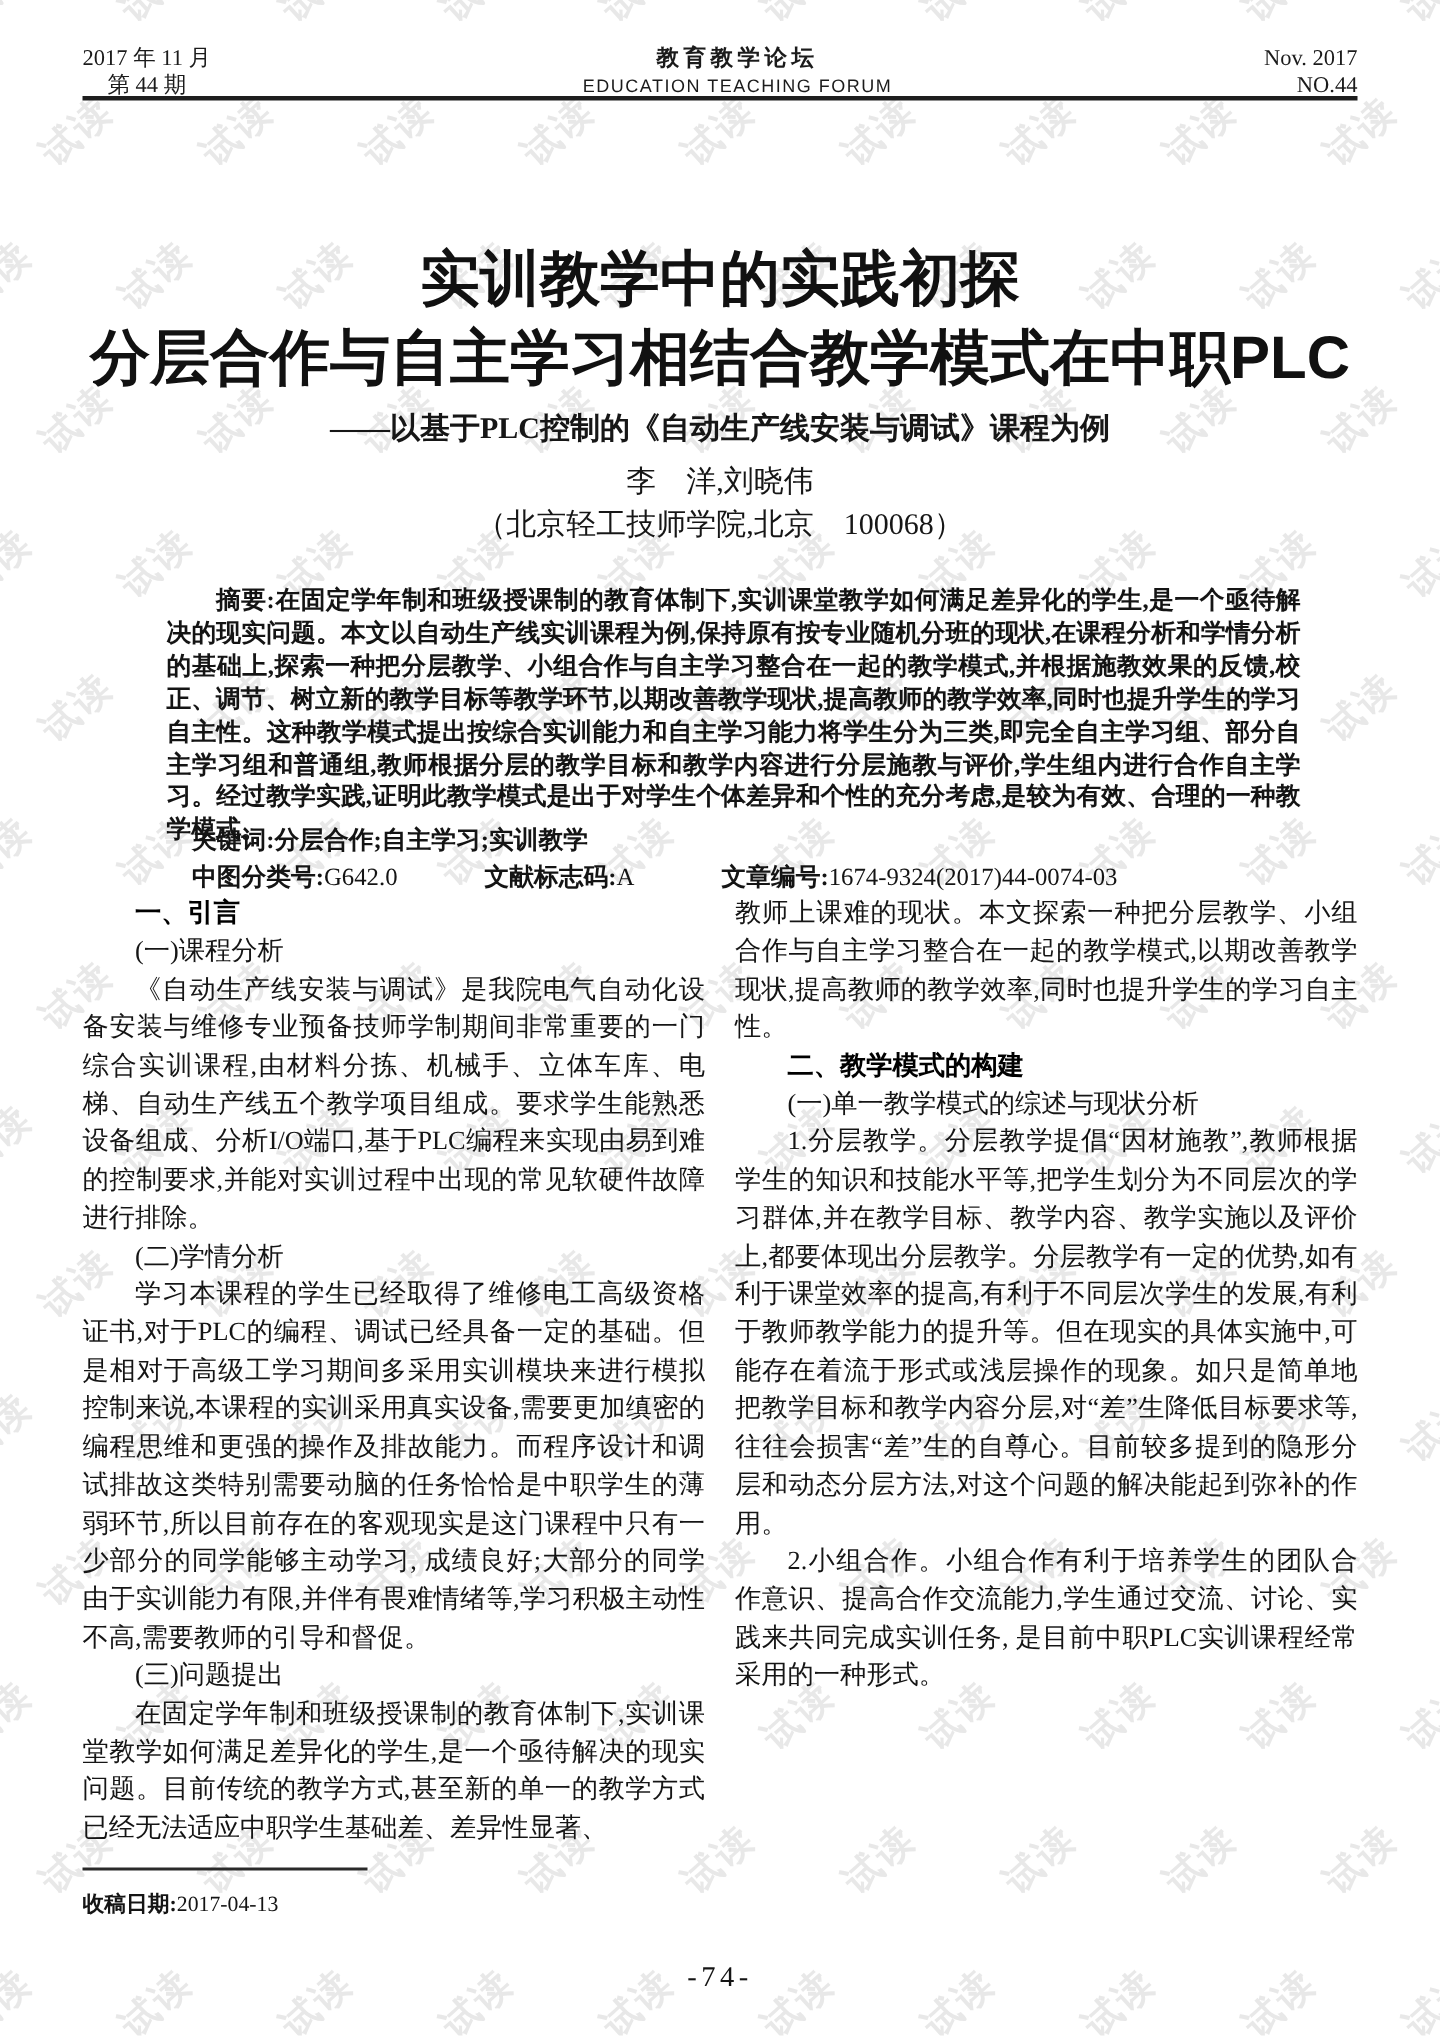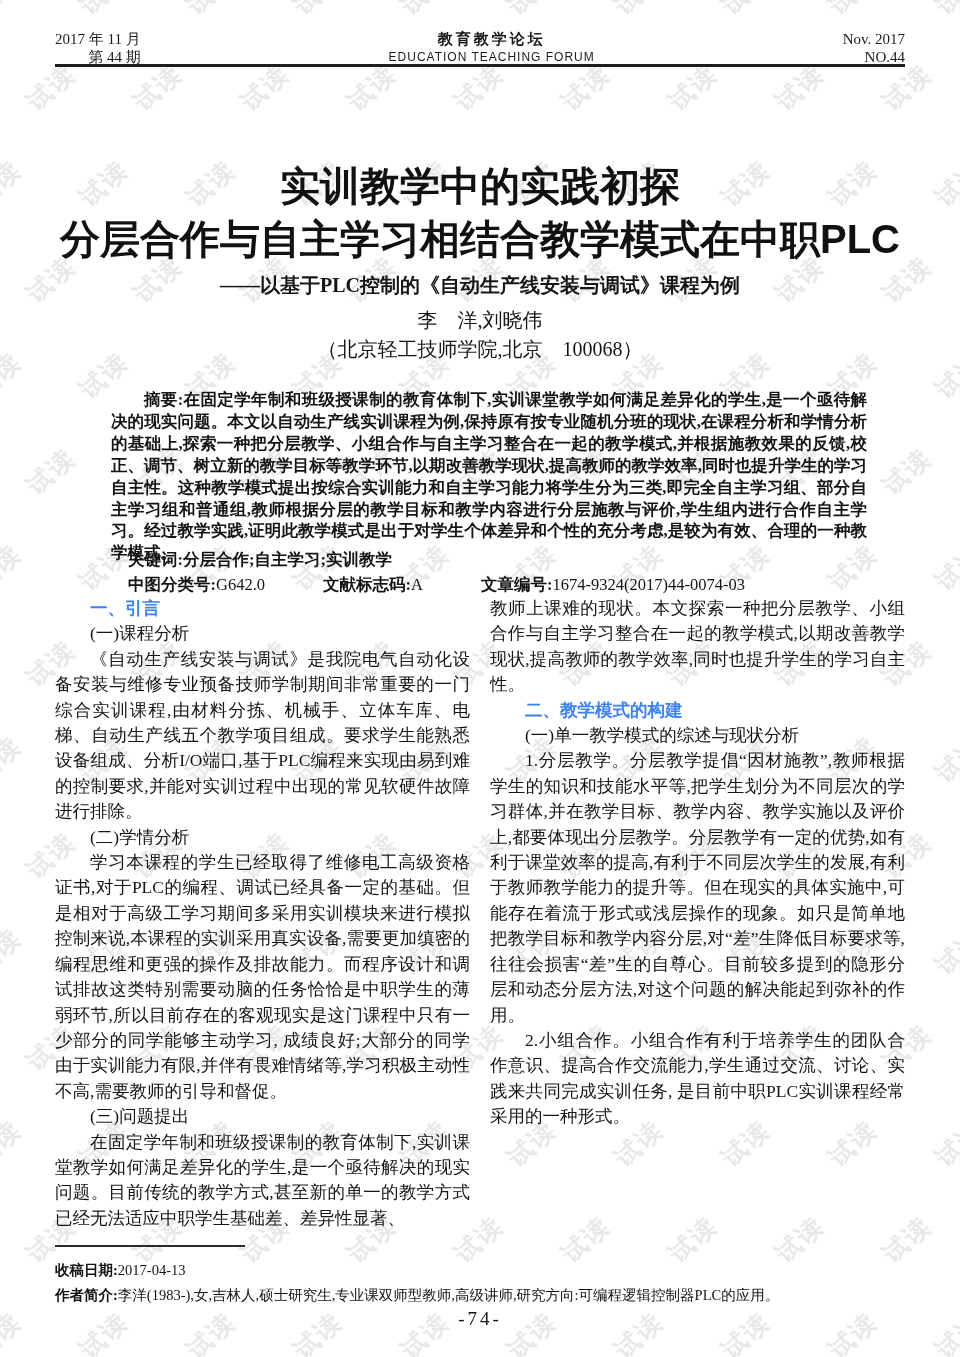--- a/index.html
+++ b/index.html
@@ -17,21 +17,21 @@
     font-size:25px;color:rgba(150,150,150,0.22);letter-spacing:2px;white-space:nowrap;
   }
   .content{position:absolute;inset:0;z-index:1;}
 
   
   .journal-header{
     position:absolute;left:55px;right:55px;top:30px;height:34px;
     display:flex;justify-content:space-between;align-items:flex-start;
     font-size:15px;line-height:18px;
   }
-  .jh-left{text-align:right;}
+  .jh-left{text-align:center;}
   .jh-center{text-align:center;}
   .jh-center .cn{font-weight:700;letter-spacing:3px;}
   .jh-center .en{font-family:"Liberation Sans",sans-serif;font-size:12px;letter-spacing:1px;}
   .jh-right{text-align:right;}
   .header-rule{position:absolute;left:55px;right:55px;top:64px;height:3px;background:#1e1e1e;}
 
   
   .title{
     position:absolute;left:40px;right:40px;top:160px;text-align:center;
     font-family:"Liberation Sans","DejaVu Sans",sans-serif;
@@ -76,21 +76,21 @@
   .columns{
     position:absolute;left:55px;top:596px;width:850px;height:625px;
     display:flex;column-gap:20px;
   }
   .col{width:415px;font-size:17.5px;line-height:25.4px;text-align:justify;color:#151515;}
   .col p{margin:0;}
   .para{text-indent:2em;}
   .para.no-indent{text-indent:0;}
   .sec-h{
     font-family:"Liberation Sans","DejaVu Sans",sans-serif;
-    font-weight:800;text-indent:2em;color:#3b82f6;
+    font-weight:800;text-indent:2em;color:#000000;
   }
   .sub-h{text-indent:2em;}
 
   
   .footnote-rule{position:absolute;left:55px;top:1245px;width:190px;height:2px;background:#2a2a2a;}
   .footnote{
     position:absolute;left:55px;width:850px;top:1258px;
     font-size:14.5px;line-height:25px;color:#141414;
   }
   .footnote .lbl{font-weight:800;}
@@ -304,19 +304,18 @@
         <p class="sec-h">二、教学模式的构建</p>
         <p class="sub-h">(一)单一教学模式的综述与现状分析</p>
         <p class="para">1.分层教学。分层教学提倡“因材施教”,教师根据学生的知识和技能水平等,把学生划分为不同层次的学习群体,并在教学目标、教学内容、教学实施以及评价上,都要体现出分层教学。分层教学有一定的优势,如有利于课堂效率的提高,有利于不同层次学生的发展,有利于教师教学能力的提升等。但在现实的具体实施中,可能存在着流于形式或浅层操作的现象。如只是简单地把教学目标和教学内容分层,对“差”生降低目标要求等,往往会损害“差”生的自尊心。目前较多提到的隐形分层和动态分层方法,对这个问题的解决能起到弥补的作用。</p>
         <p class="para">2.小组合作。小组合作有利于培养学生的团队合作意识、提高合作交流能力,学生通过交流、讨论、实践来共同完成实训任务, 是目前中职PLC实训课程经常采用的一种形式。</p>
       </div>
     </div>
 
     <div class="footnote-rule"></div>
     <div class="footnote">
       <p><span class="lbl">收稿日期:</span><span>2017-04-13</span></p>
-      <p><span class="lbl">作者简介:</span><span>李洋(1983-),女,吉林人,硕士研究生,专业课双师型教师,高级讲师,研究方向:可编程逻辑控制器PLC的应用。</span></p>
     </div>
 
     <div class="page-num">-74-</div>
 
   </div>
 </div>
 
 </body></html>

